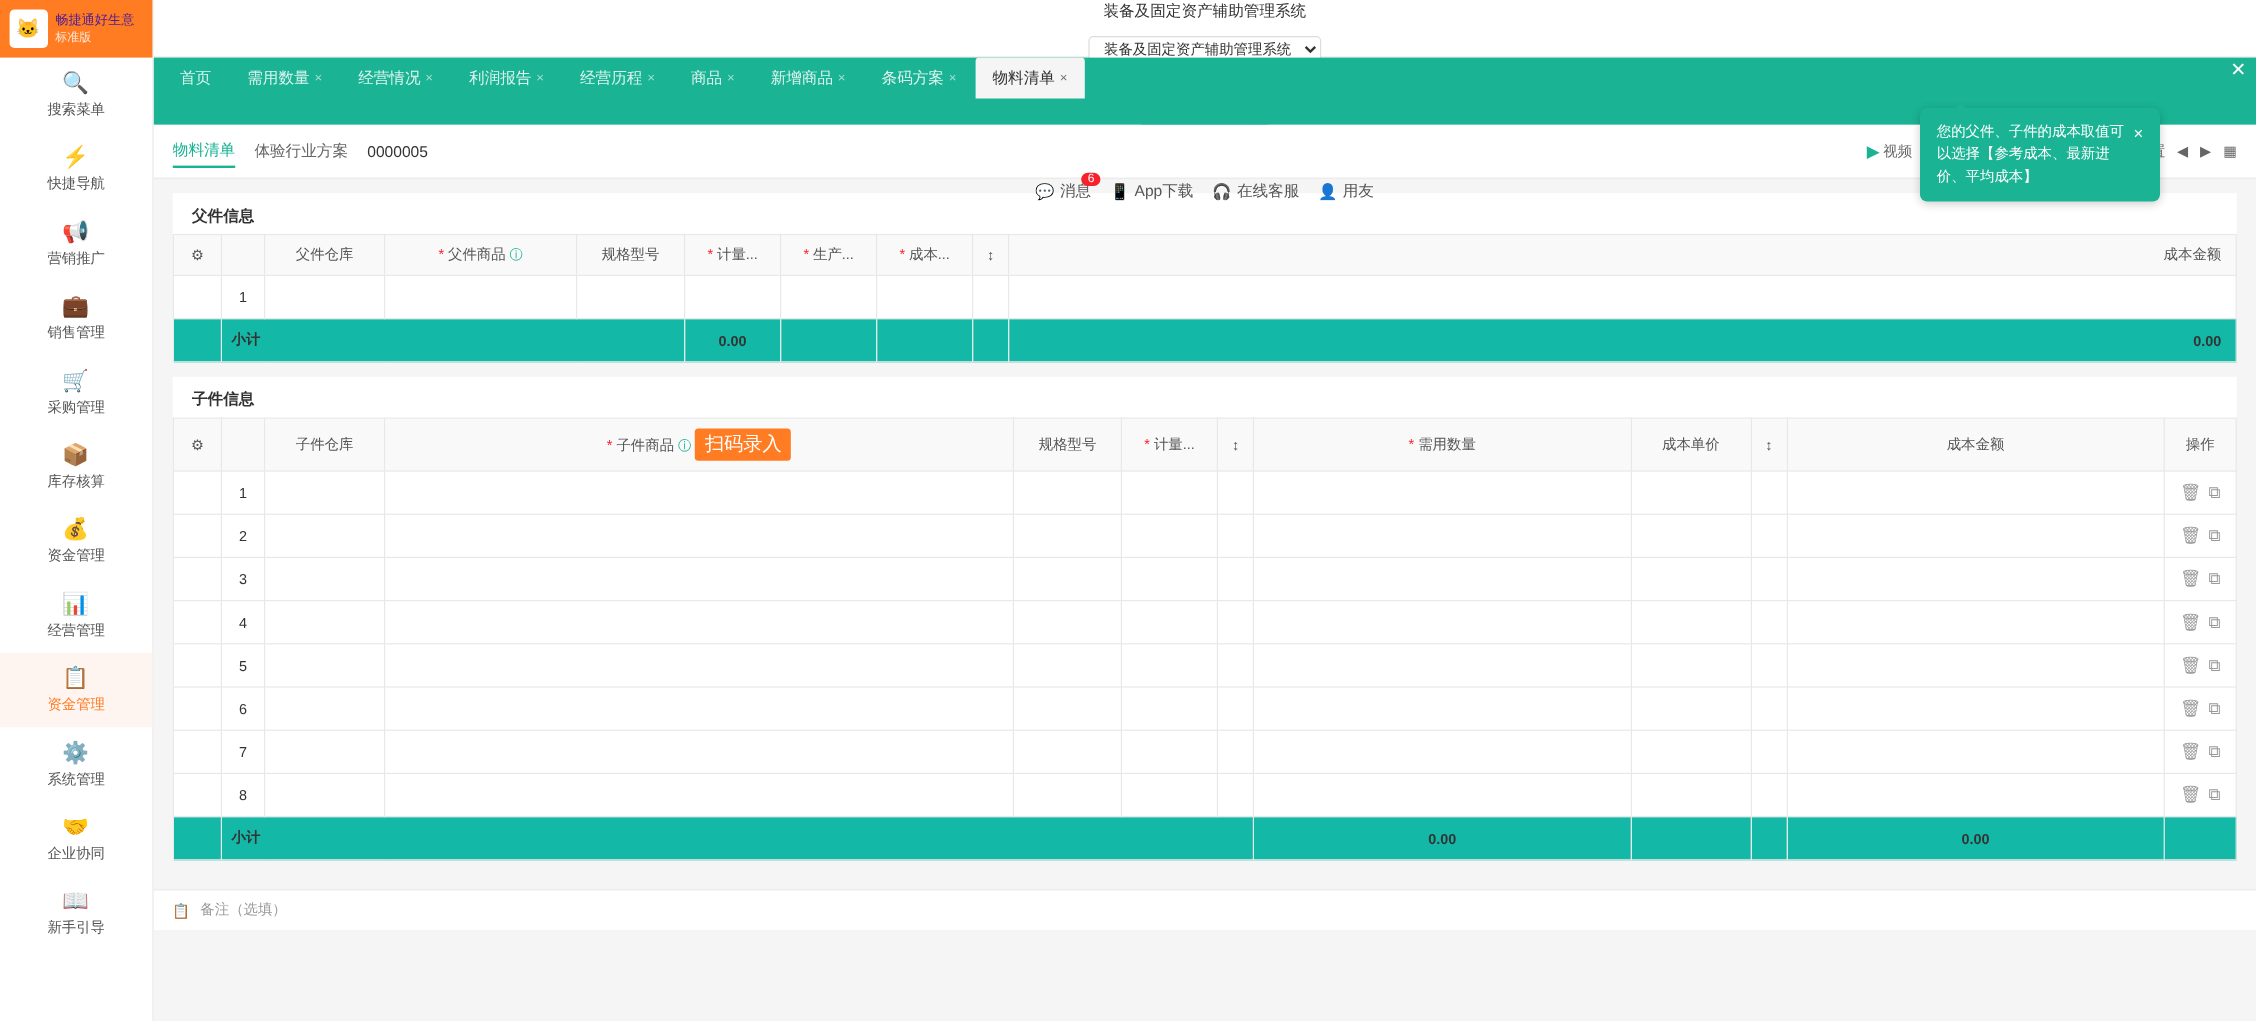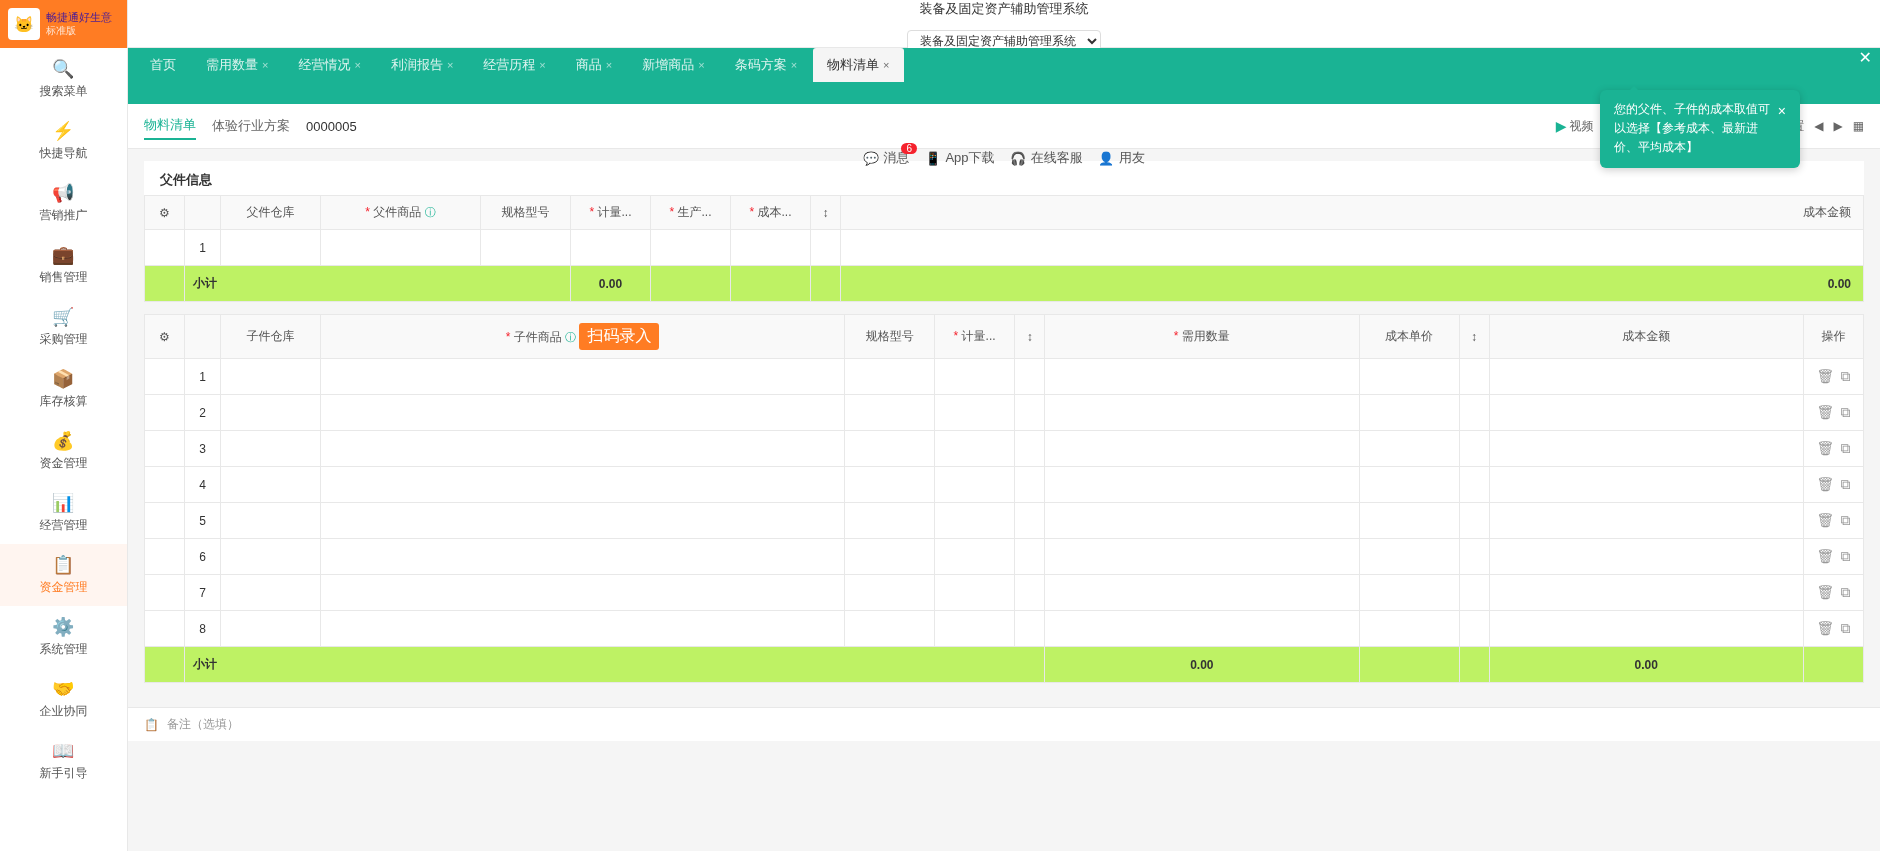--- a/index.html
+++ b/index.html
@@ -194,21 +194,21 @@
       white-space: nowrap;
     }
     .data-table td {
       border: 1px solid #e8e8e8;
       padding: 6px;
       text-align: center;
       color: #333;
       height: 36px;
     }
     .data-table tr.subtotal td {
-      background: #bef264;
+      background: #14b8a6;
       font-weight: bold;
       color: #333;
     }
     .required-star { color: #f5222d; }
     .col-settings { width: 40px; }
     .col-num { width: 36px; }
     .col-warehouse { width: 100px; }
     .col-product { width: 160px; margin-left: 48px; }
     .col-spec { width: 90px; }
     .col-qty { width: 80px; }
@@ -506,20 +506,21 @@
               <td></td>
               <td></td>
               <td></td>
               <td style="text-align:right;padding-right:12px;">0.00</td>
             </tr>
           </tbody>
         </table>
       </div>
 
       <div class="section">
+        <div class="section-title">子件信息</div>
         <table class="data-table">
           <thead>
             <tr>
               <th class="col-settings">⚙</th>
               <th class="col-num"></th>
               <th class="col-warehouse">子件仓库</th>
               <th style="min-width:140px;">
                 <span class="required-star">*</span> 子件商品
                 <span style="color:#1ab394;font-size:11px;">ⓘ</span>
                 <button class="scan-btn">扫码录入</button>

